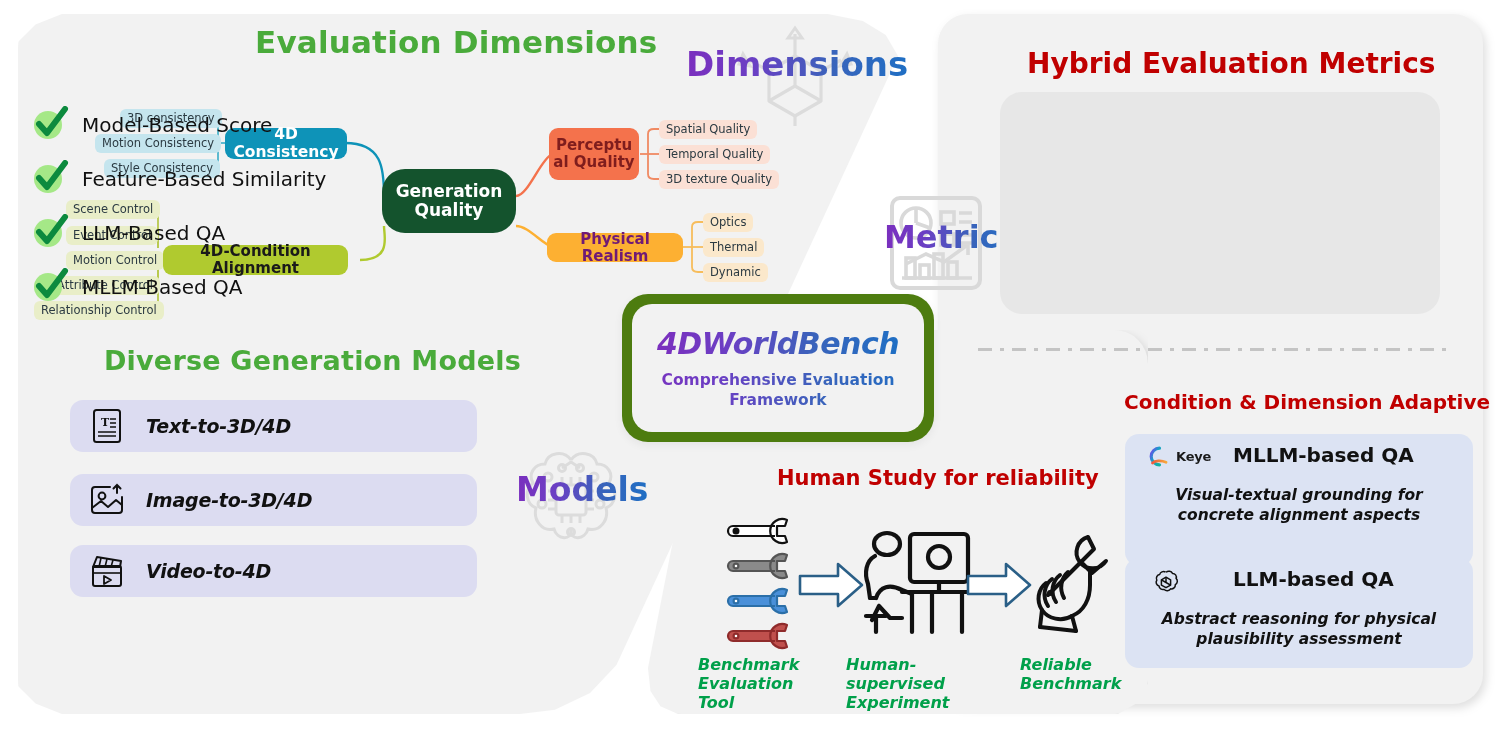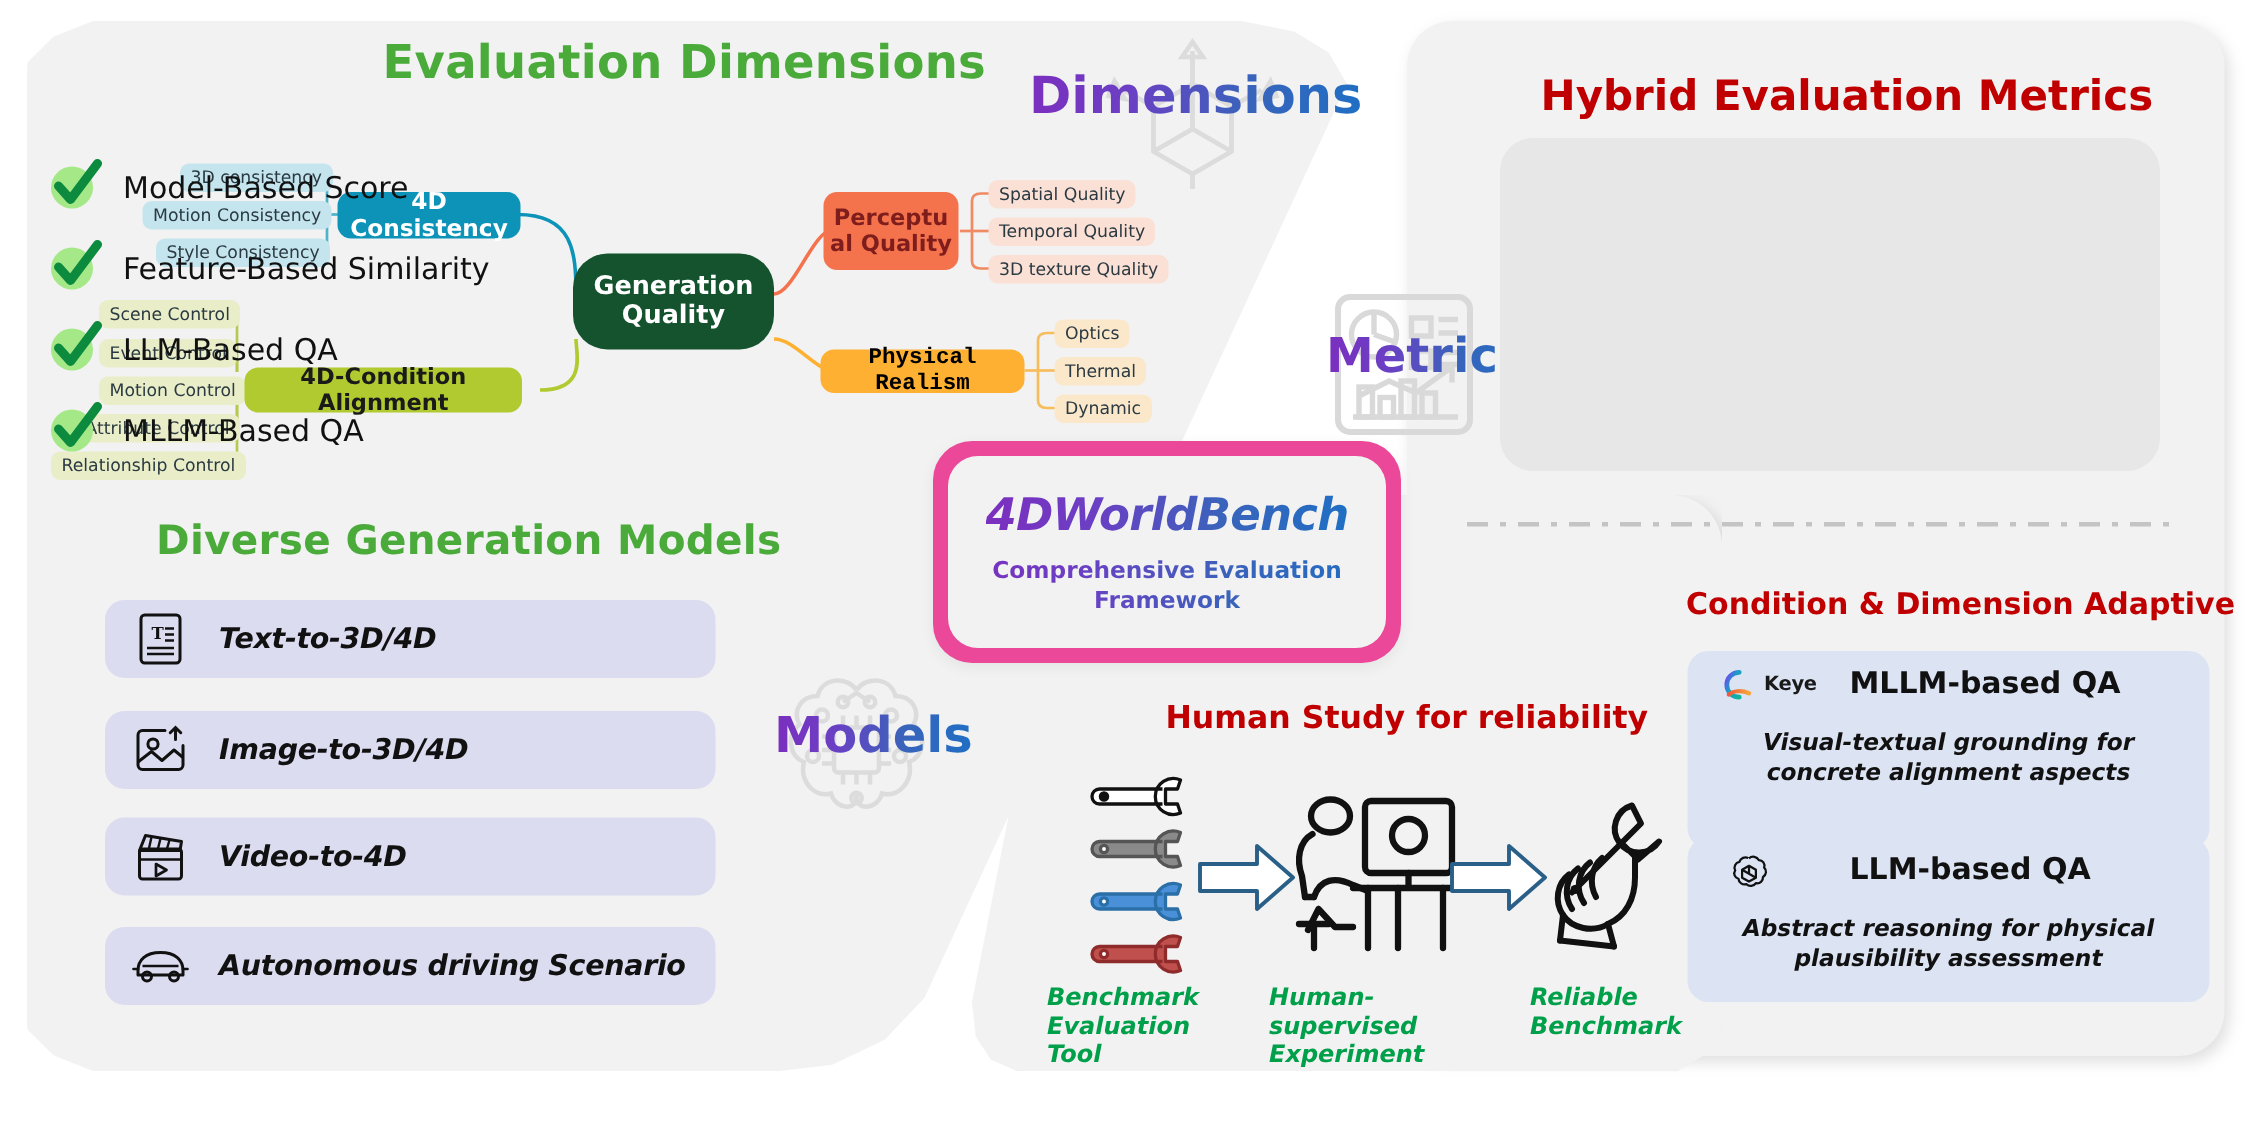--- a/index.html
+++ b/index.html
@@ -61,21 +61,21 @@
   }
   .leaf {
     font-size: 11.5px; color: #2b3a42; border-radius: 6px;
     padding: 3px 7px; white-space: nowrap;
   }
   .main-node { border-radius: 9px; font-weight: bold; color: #fff; }
 
   .n-4dcons { background:#0e93b8; }
   .n-4dalign{ background:#b0ca2f; color:#1a1a1a; }
   .n-percep { background:#f4724c; color:#7f1d1d; }
-  .n-phys   { background:#fdb032; color:#000000;font-family:Liberation Mono, monospace; }
+  .n-phys   { background:#fdb032; color:#701a75; }
   .n-center { background:#14532d; color:#fff; border-radius:23px; }
 
   .leaf-blue   { background:#c5e5ee; }
   .leaf-green  { background:#e9eec8; }
   .leaf-orange { background:#fbe0d5; }
   .leaf-amber  { background:#fbe8cb; }
 
   
   #metrics-card {
     position: absolute; left: 1000px; top: 92px; width: 440px; height: 222px;
@@ -95,21 +95,21 @@
   }
   .model-icon { width: 46px; margin-left: 14px; display:flex; justify-content:center; flex:none; }
   .model-label {
     font-style: italic; font-weight: bold; font-size: 19px; color: #111;
     margin-left: 16px; font-family: "DejaVu Sans", sans-serif; letter-spacing: -.2px;
   }
 
   
   #brand-outer {
     position:absolute; left:622px; top:294px; width:312px; height:148px;
-    background:#ec4899; border-radius:26px;
+    background:#4d7c0f; border-radius:26px;
     box-shadow: 0 3px 10px rgba(0,0,0,0.06);
   }
   #brand-inner {
     position:absolute; left:10px; top:10px; width:292px; height:128px;
     background:#f2f2f2; border-radius:20px;
     display:flex; flex-direction:column; align-items:center; justify-content:center; gap:10px;
   }
   #brand-title { font-size: 30px; font-style: italic; font-weight: bold; letter-spacing:-.5px; }
   #brand-sub   { font-size: 15.5px; text-align:center; line-height:1.28; }
 
@@ -317,32 +317,20 @@
         <g stroke="#111" stroke-width="1.6">
           <path d="M11 4 L9 13 M17 5 L15 13 M23 6 L21 13"></path>
           <path d="M3 19 H31"></path>
         </g>
         <path d="M14 22 L21 26 L14 30 Z" fill="none" stroke="#111" stroke-width="1.8" stroke-linejoin="round"></path>
       </svg>
     </span>
     <span class="model-label">Video-to-4D</span>
   </div>
 
-  <div class="model-row" style="top:618px;">
-    <span class="model-icon">
-      <svg width="38" height="28" viewBox="0 0 38 28">
-        <path d="M4 17 C4 10 9 5 19 5 C29 5 34 10 34 17 V20 H4 Z" fill="none" stroke="#111" stroke-width="2" stroke-linejoin="round"></path>
-        <path d="M7 14 H31" stroke="#111" stroke-width="1.6"></path>
-        <circle cx="10" cy="21" r="3" fill="none" stroke="#111" stroke-width="2"></circle>
-        <circle cx="28" cy="21" r="3" fill="none" stroke="#111" stroke-width="2"></circle>
-        <path d="M1 16 H4 M34 16 H37" stroke="#111" stroke-width="1.8" stroke-linecap="round"></path>
-      </svg>
-    </span>
-    <span class="model-label">Autonomous driving Scenario</span>
-  </div>
 
   <div id="brand-outer">
     <div id="brand-inner">
       <div id="brand-title" class="grad-text">4DWorldBench</div>
       <div id="brand-sub" class="grad-text">Comprehensive Evaluation Framework</div>
     </div>
   </div>
 
   <div class="abs heading-red" style="left:1027px; top:47px; font-size:28px;">Hybrid Evaluation Metrics</div>
 

